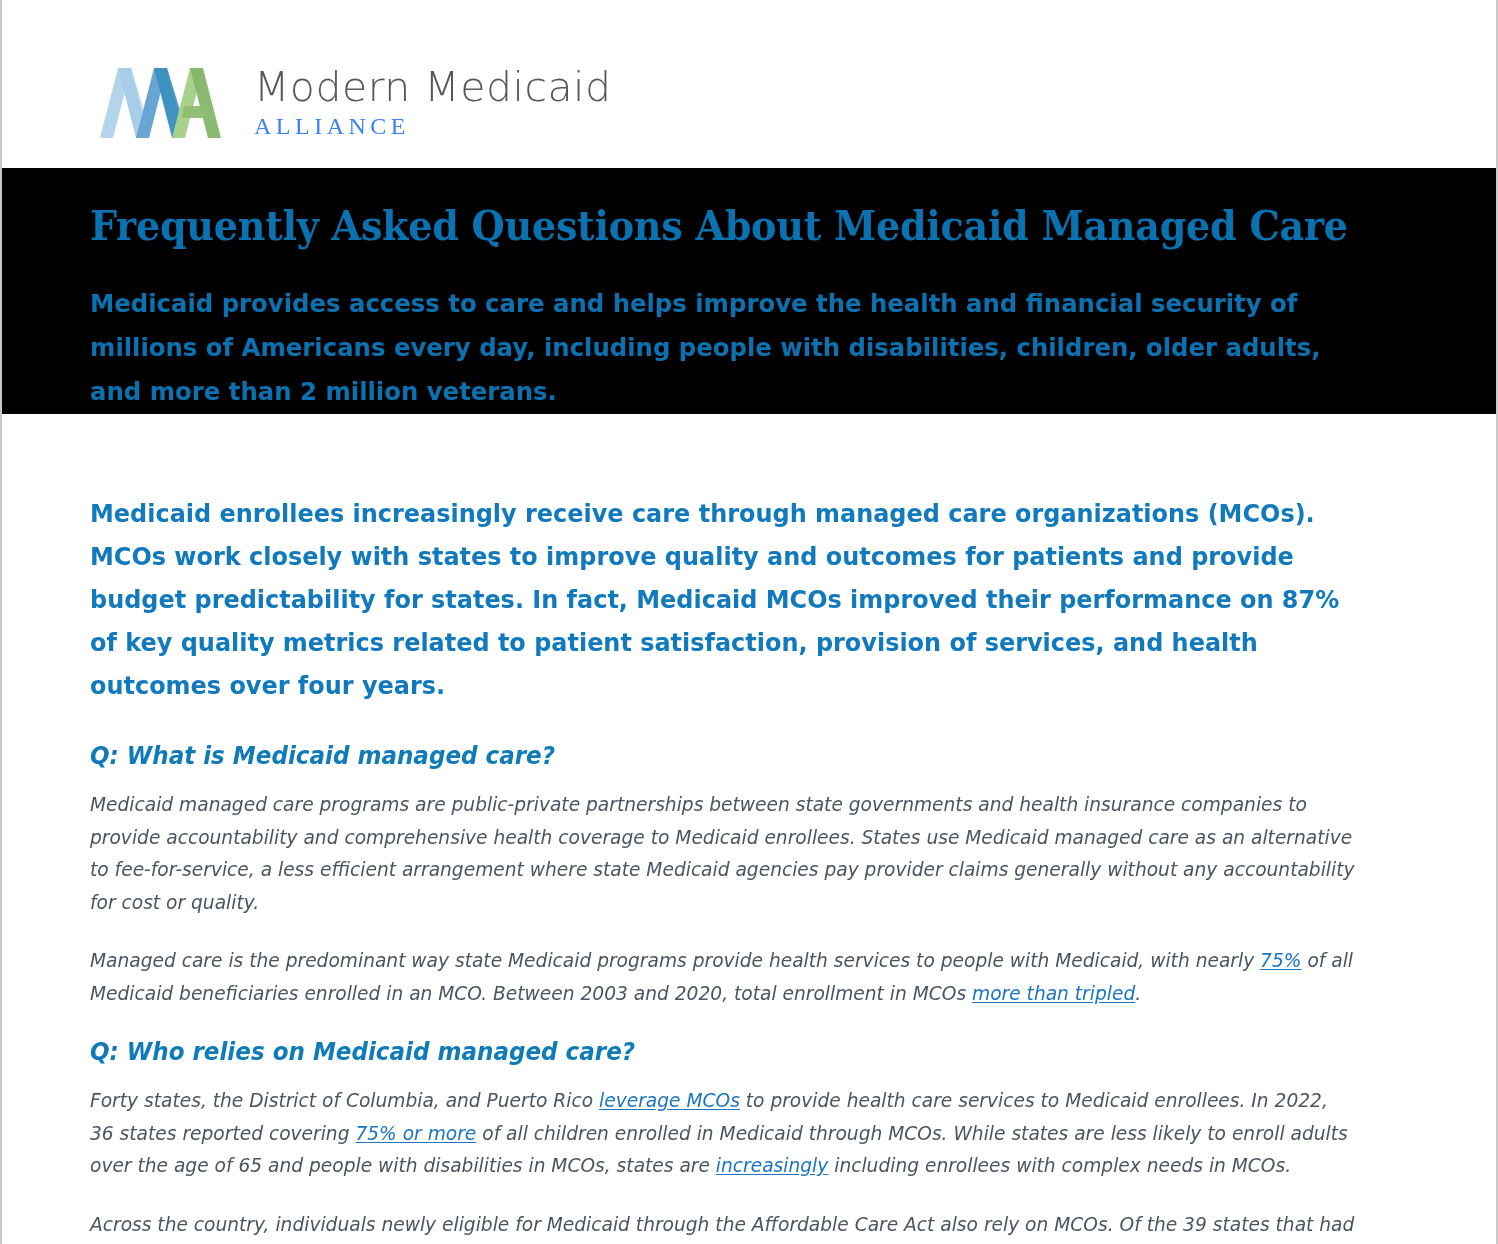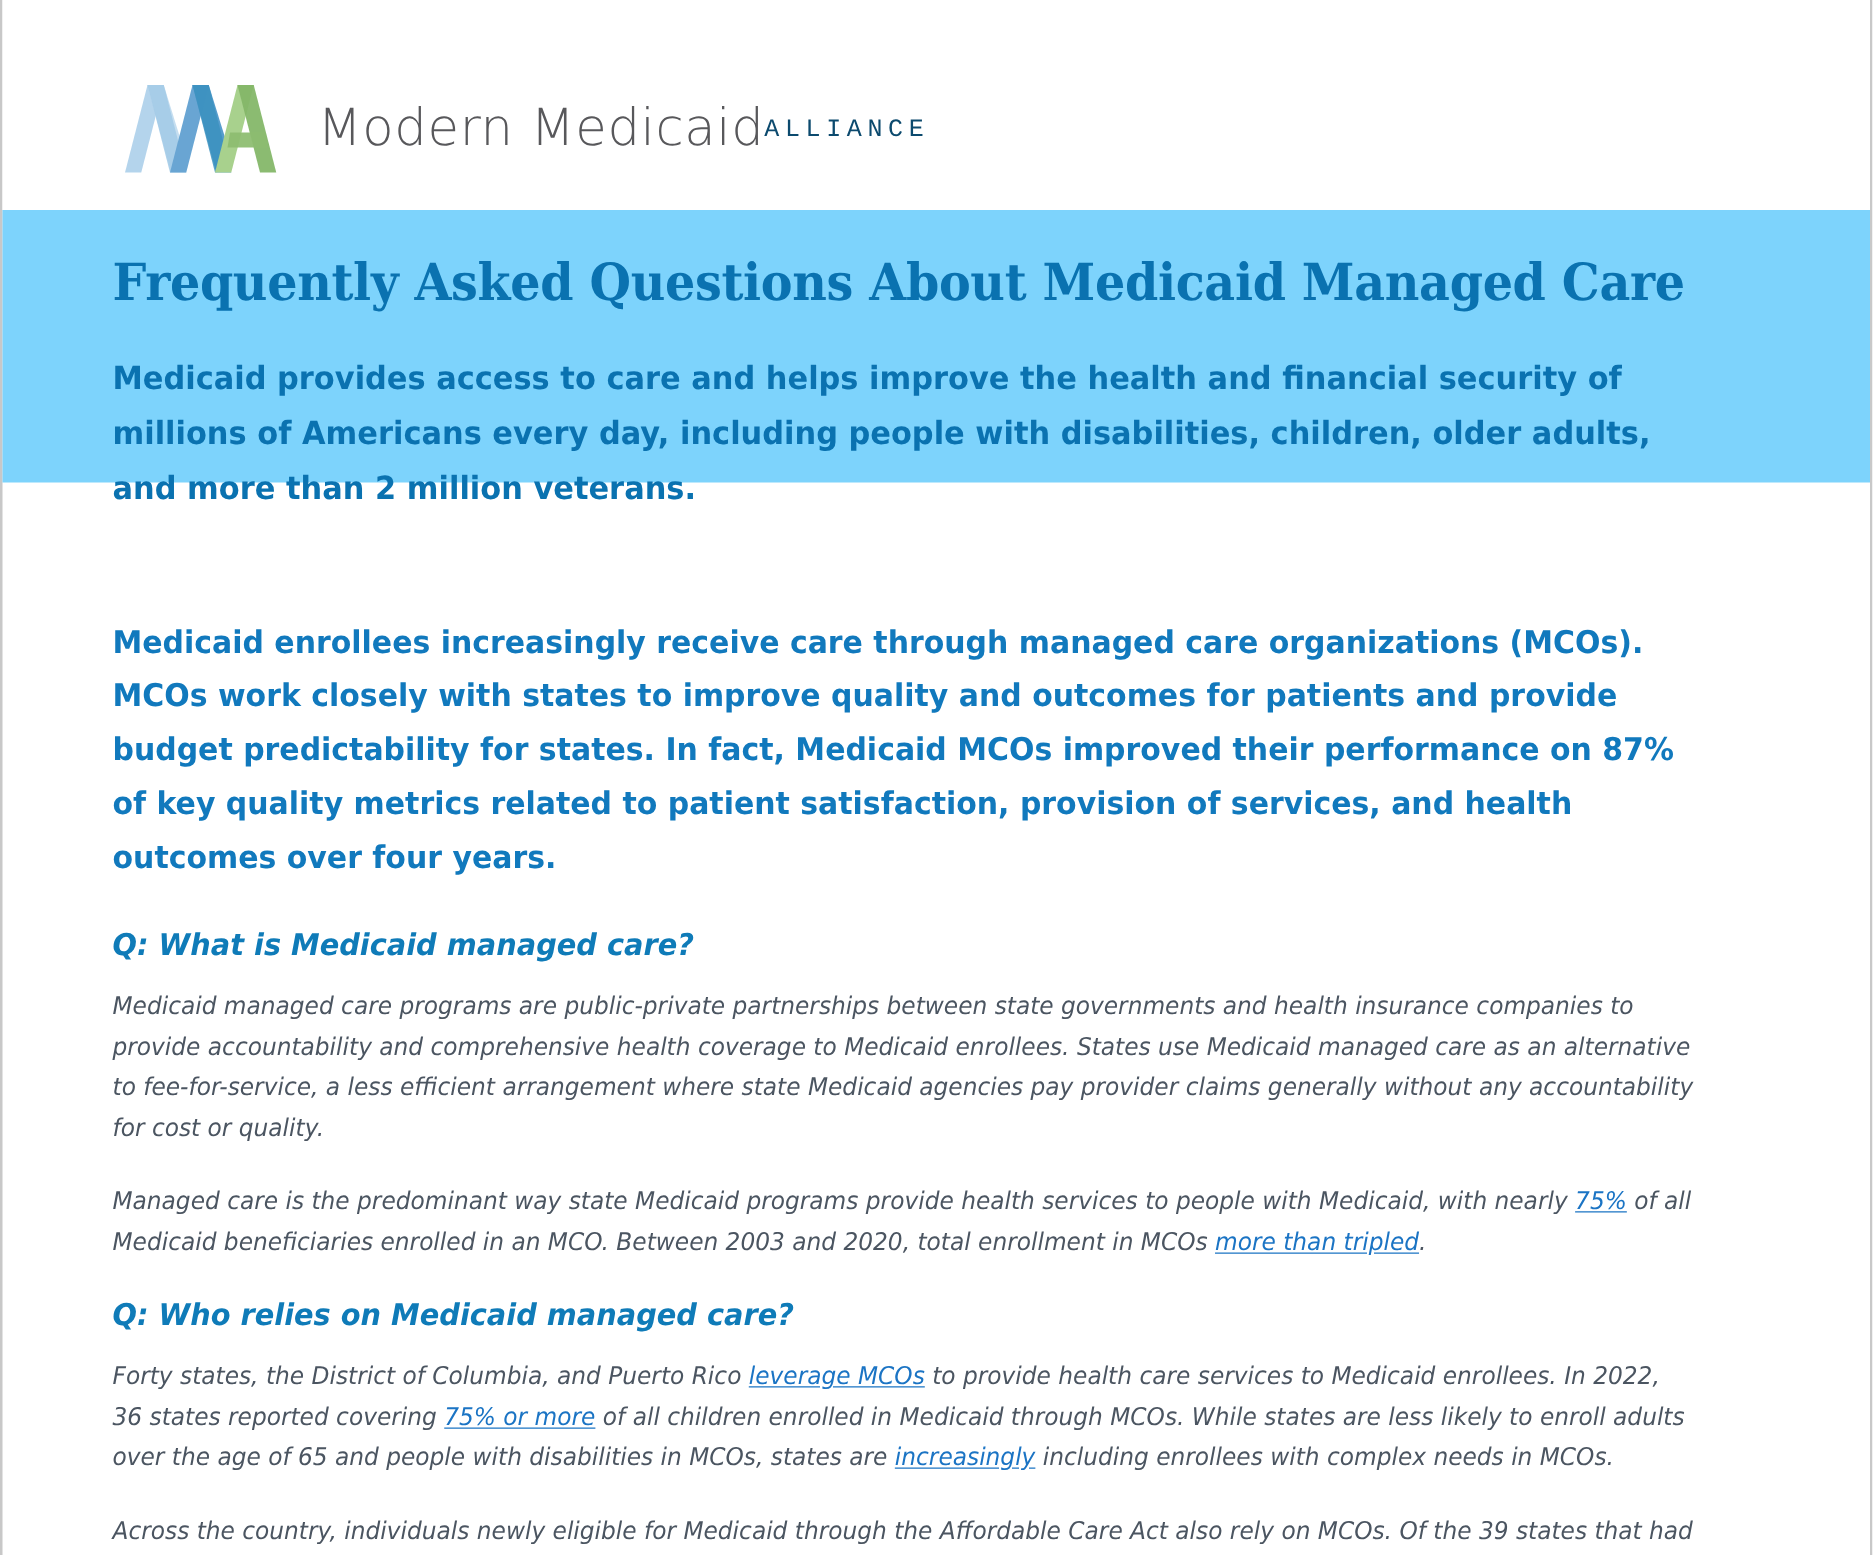--- a/index.html
+++ b/index.html
@@ -41,49 +41,49 @@
     align-items: center;
   }
   .logo-mark {
     width: 122px;
     height: 80px;
     flex: 0 0 auto;
   }
   .logo-words {
     margin-left: 32px;
     display: flex;
-    flex-direction: row;
-    align-items: center;
+    flex-direction: column;
+    align-items: flex-start;
   }
   .logo-name {
     font-family: "DejaVu Sans", sans-serif;
     font-size: 41px;
     font-weight: 300;
     color: #58585b;
     letter-spacing: 0.5px;
     line-height: 1;
   }
   .logo-sub {
-    font-family: Liberation Mono, monospace;
-    font-size: 20px;
+    font-family: Liberation Serif, serif;
+    font-size: 24px;
     font-weight: 300;
-    color: #0c4a6e;
+    color: #3b82f6;
     letter-spacing: 4.5px;
     line-height: 1;
     margin-top: 6px;
   }
 
   
   .banner {
     position: absolute;
     left: 0;
     top: 168px;
     width: 100%;
-    height: 218px;
-    background: #7dd3fc;
+    height: 246px;
+    background: #000000;
   }
   .banner-title {
     position: absolute;
     left: 88px;
     top: 34px;
     font-family: "DejaVu Serif", serif;
     font-size: 41px;
     font-weight: 700;
     color: #0a72b0;
     letter-spacing: -0.3px;

